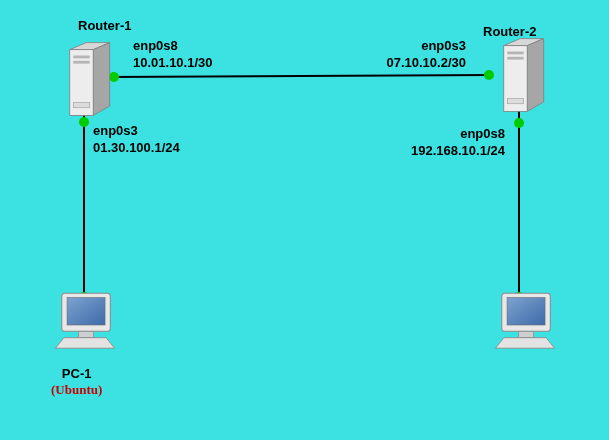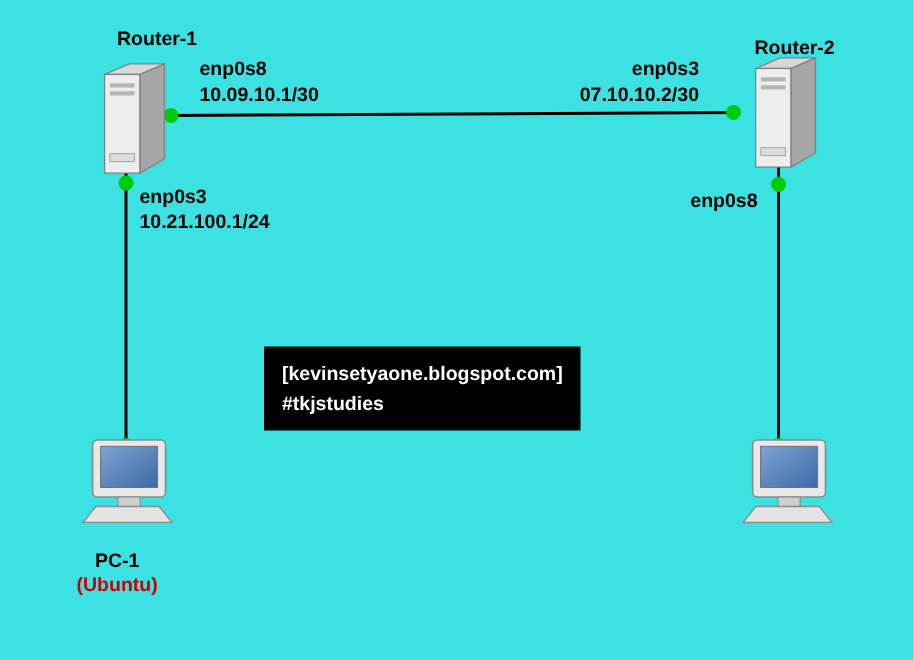--- a/index.html
+++ b/index.html
@@ -17,21 +17,21 @@
   .node { position: absolute; }
   .lbl {
     position: absolute;
     font-size: 13px;
     font-weight: bold;
     color: #000;
     line-height: 17px;
     white-space: nowrap;
   }
   .right { text-align: right; }
-  .red { color: #cc0000; }
+  .red { color: #cc0000; font-family: Liberation Serif, serif; }
   .pc-lines div { line-height: 16px; }
   .watermark {
     position: absolute;
     left: 176px; top: 231px;
     background: #000000;
     color: #ffffff;
     font-size: 13px;
     font-weight: bold;
     line-height: 20px;
     padding: 8px 12px;
@@ -103,45 +103,42 @@
         </linearGradient>
       </defs>
       <rect x="14" y="2" width="46" height="36" rx="3" fill="#e8e8e8" stroke="#8a8a8a"></rect>
       <rect x="19" y="6" width="36" height="26" fill="url(#scr2)" stroke="#6f6f6f" stroke-width="0.6"></rect>
       <rect x="30" y="38" width="14" height="6" fill="#cfcfcf" stroke="#8a8a8a" stroke-width="0.7"></rect>
       <polygon points="8,54 64,54 56,44 16,44" fill="#e3e3e3" stroke="#8a8a8a" stroke-width="0.8"></polygon>
     </svg>
   </div>
 
   <div class="lbl" style="left:50px; top:17px;padding-left:28px;">Router-1</div>
-  <div class="lbl" style="left:483px; top:23px;margin-left:20px;">Router-2</div>
+  <div class="lbl" style="left:483px; top:23px;">Router-2</div>
 
   <div class="lbl" style="left:133px; top:37px;">
     <div>enp0s8</div>
-    <div>10.09.10.1/30</div>
+    <div>10.01.10.1/30</div>
   </div>
 
   <div class="lbl right" style="right:143px; top:37px;">
     <div>enp0s3</div>
     <div>07.10.10.2/30</div>
   </div>
 
   <div class="lbl" style="left:93px; top:122px;">
     <div>enp0s3</div>
-    <div>10.21.100.1/24</div>
+    <div>01.30.100.1/24</div>
   </div>
 
   <div class="lbl right" style="right:104px; top:125px;">
     <div>enp0s8</div>
+    <div>192.168.10.1/24</div>
   </div>
 
-  <div class="watermark">
-    <div>[kevinsetyaone.blogspot.com]</div>
-    <div>#tkjstudies</div>
-  </div>
 
   <div class="lbl pc-lines" style="left:51px; top:366px;text-align:center;">
     <div>PC-1</div>
     <div class="red">(Ubuntu)</div>
   </div>
 
 
 </div>
 
 </body></html>

